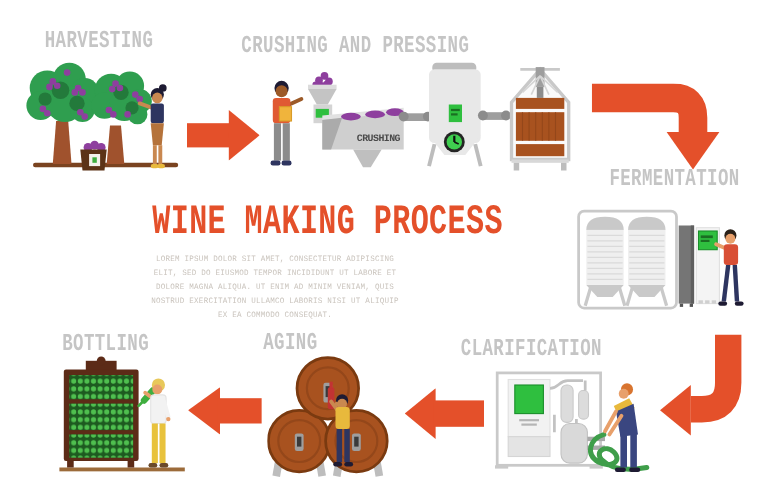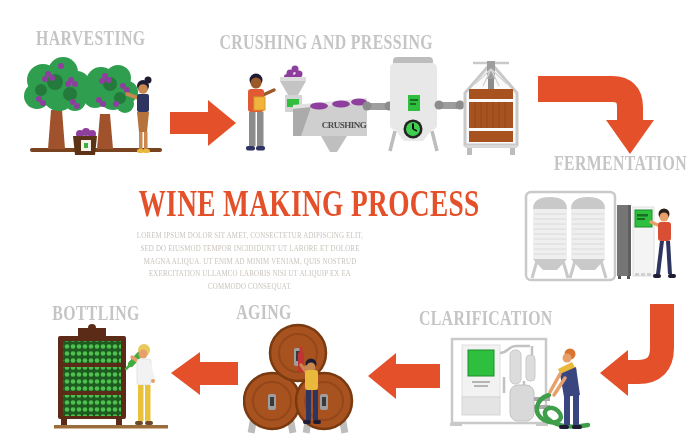--- a/index.html
+++ b/index.html
@@ -1,18 +1,18 @@
 <!DOCTYPE html>
 <html><head>
 <meta charset="utf-8">
 <style>
   html,body{margin:0;padding:0;background:#fff;}
   .stage{
     position:relative;width:700px;height:438px;background:#ffffff;overflow:hidden;
-    font-family:Liberation Serif, serif;
+    font-family:Liberation Mono, monospace;
     border-radius:13px;
   }
   .step-label{
     position:absolute;margin:0;text-align:center;
     font-weight:bold;font-size:22px;line-height:1;color:#C5C5C5;
     letter-spacing:.5px;transform:scaleX(.72);transform-origin:center;
     white-space:nowrap;
   }
   .title{
     position:absolute;margin:0;text-align:center;

